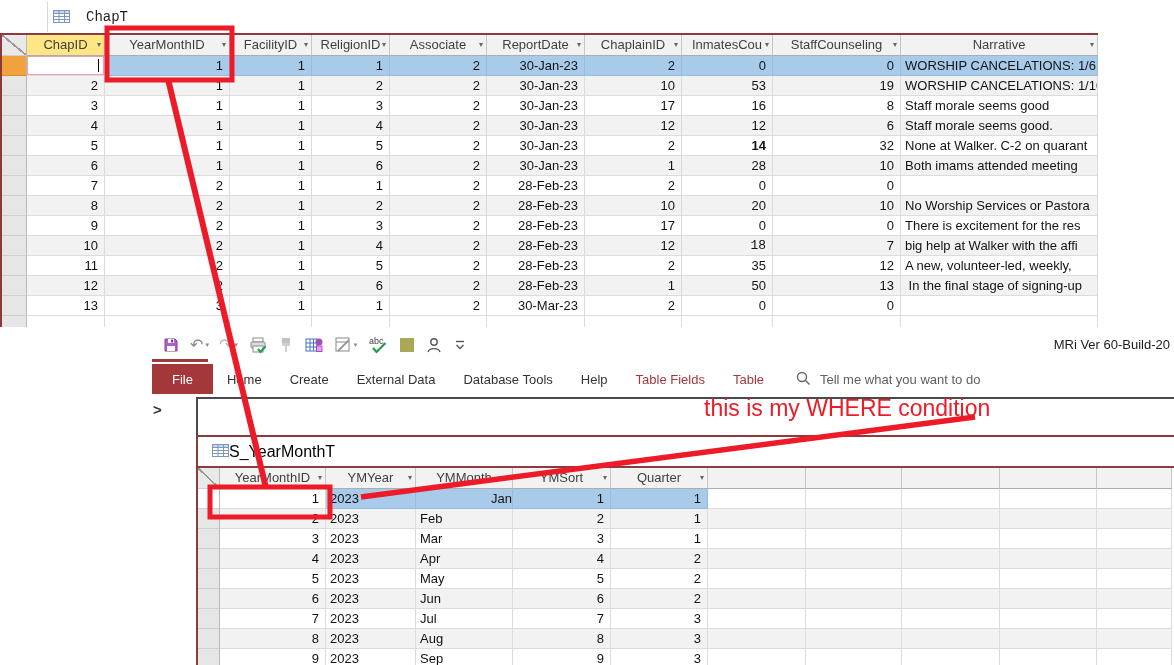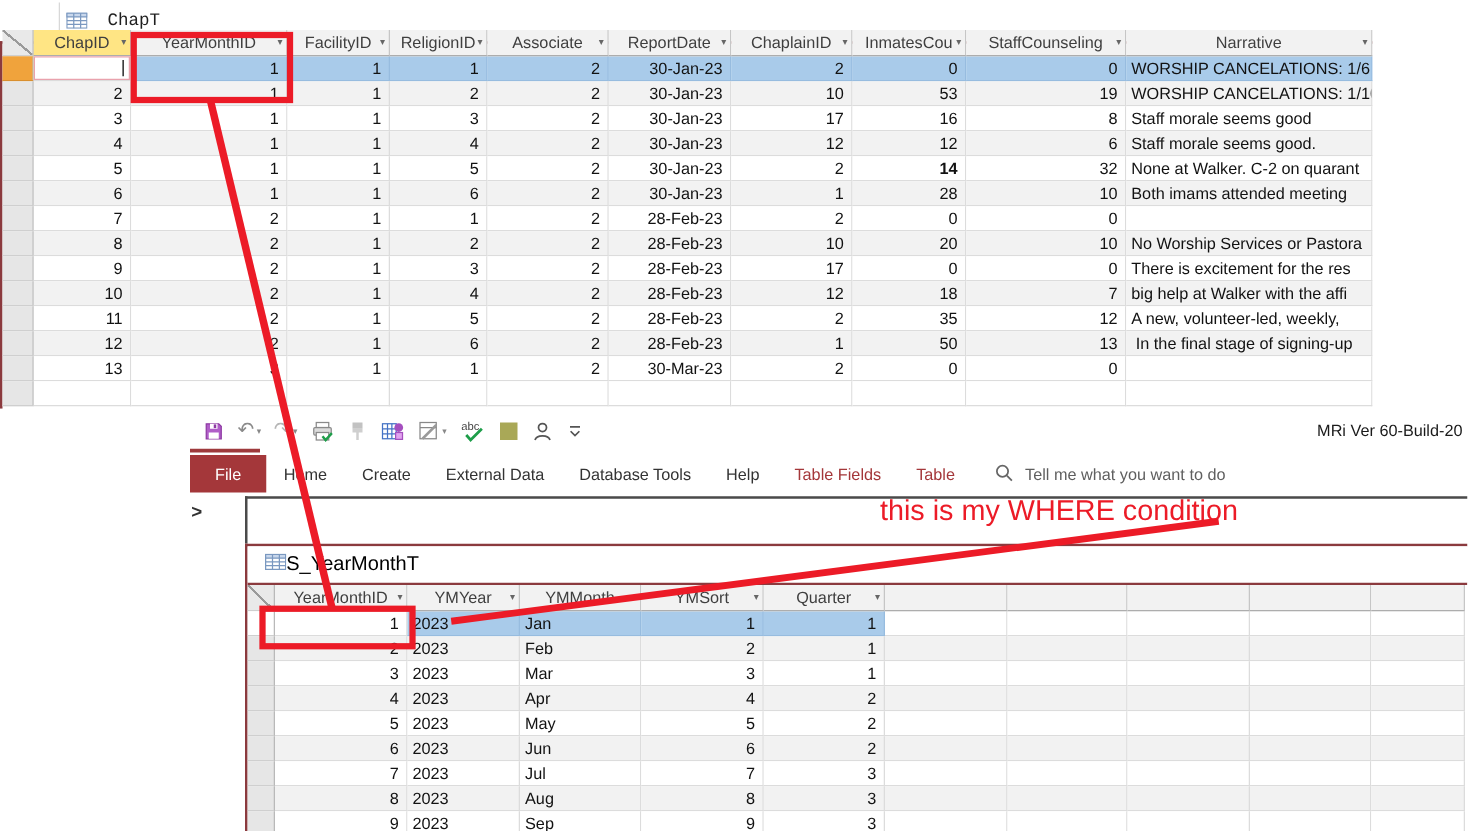--- a/index.html
+++ b/index.html
@@ -33,21 +33,21 @@
 
   
   #top-table { position:absolute; left:0; top:0; width:1098px; height:327px; overflow:hidden; background:#fff; }
   .tabbar { position:absolute; left:0; top:0; height:33px; display:flex; align-items:center; background:#fff; }
   .tabbar .ticon { margin-right:16px; display:inline-flex; }
   .tabbar .tlabel { font-size:14px; color:#1f1f1f;font-family:Liberation Mono, monospace; }
   #top-tabbar { left:53px; }
   #top-tab-edge { position:absolute; left:47px; top:2px; width:1px; height:30px; background:#d8d8d8; }
   #top-maroon-h { position:absolute; left:0; top:33px; width:1098px; height:2px; background:#8B3A3E; }
   #top-maroon-v { position:absolute; left:0; top:33px; width:2px; height:294px; background:#8B3A3E; }
-  #top-sheet { position:absolute; left:2px; top:24px; }
+  #top-sheet { position:absolute; left:2px; top:35px; }
 
   
   #qat { position:absolute; left:162px; top:331px; height:27px; display:flex; align-items:center; gap:10px; }
   .qat-btn { display:inline-flex; align-items:center; height:22px; }
   .qat-btn .glyph { font-size:16px; line-height:20px; }
   .qat-btn .mini-drop { font-size:7px; color:#888; margin-left:2px; }
   #file-accent { position:absolute; left:152px; top:359px; width:56px; height:3px; background:#9E3A3C; }
   #ribbon-tabs { position:absolute; left:152px; top:364px; height:30px; display:flex; align-items:stretch; }
   .rtab { display:flex; align-items:center; padding:0 14px; font-size:13px; color:#333; }
   .rtab.active { background:#A4373A; color:#fff; padding:0 20px; }
@@ -220,21 +220,21 @@
         </div>
         <div class="ds-row">
           <div class="selcell" style="width: 25px;"></div>
           <div class="cell ar stripe" style="width: 78px;">10</div>
           <div class="cell ar stripe" style="width: 125px;">2</div>
           <div class="cell ar stripe" style="width: 82px;">1</div>
           <div class="cell ar stripe" style="width: 78px;">4</div>
           <div class="cell ar stripe" style="width: 97px;">2</div>
           <div class="cell ar stripe" style="width: 98px;">28-Feb-23</div>
           <div class="cell ar stripe" style="width: 97px;">12</div>
-          <div class="cell ar stripe" style="width: 91px;">18</div>
+          <div class="cell ar stripe" style="width: 91px; font-family: Liberation Mono, monospace;">18</div>
           <div class="cell ar stripe" style="width: 128px;">7</div>
           <div class="cell al stripe" style="width: 197px;">big help at Walker with the affi</div>
         </div>
         <div class="ds-row">
           <div class="selcell" style="width: 25px;"></div>
           <div class="cell ar" style="width: 78px;">11</div>
           <div class="cell ar" style="width: 125px;">2</div>
           <div class="cell ar" style="width: 82px;">1</div>
           <div class="cell ar" style="width: 78px;">5</div>
           <div class="cell ar" style="width: 97px;">2</div>
@@ -406,21 +406,21 @@
           <div class="hcell" style="width: 98px;"></div>
           <div class="hcell" style="width: 96px;"></div>
           <div class="hcell" style="width: 98px;"></div>
           <div class="hcell" style="width: 97px;"></div>
           <div class="hcell" style="width: 75px;"></div>
         </div>
         <div class="ds-row">
           <div class="selcell white" style="width: 22px;"></div>
           <div class="cell ar" style="width: 106px;">1</div>
           <div class="cell al sel" style="width: 90px;">2023</div>
-          <div class="cell al sel" style="width: 97px;">Jan</div>
+          <div class="cell al sel" style="width: 97px; text-align: right;">Jan</div>
           <div class="cell ar sel" style="width: 98px;">1</div>
           <div class="cell ar sel" style="width: 97px;">1</div>
           <div class="cell al" style="width: 98px;"></div>
           <div class="cell al" style="width: 96px;"></div>
           <div class="cell al" style="width: 98px;"></div>
           <div class="cell al" style="width: 97px;"></div>
           <div class="cell al" style="width: 75px;"></div>
         </div>
         <div class="ds-row">
           <div class="selcell" style="width: 22px;"></div>

